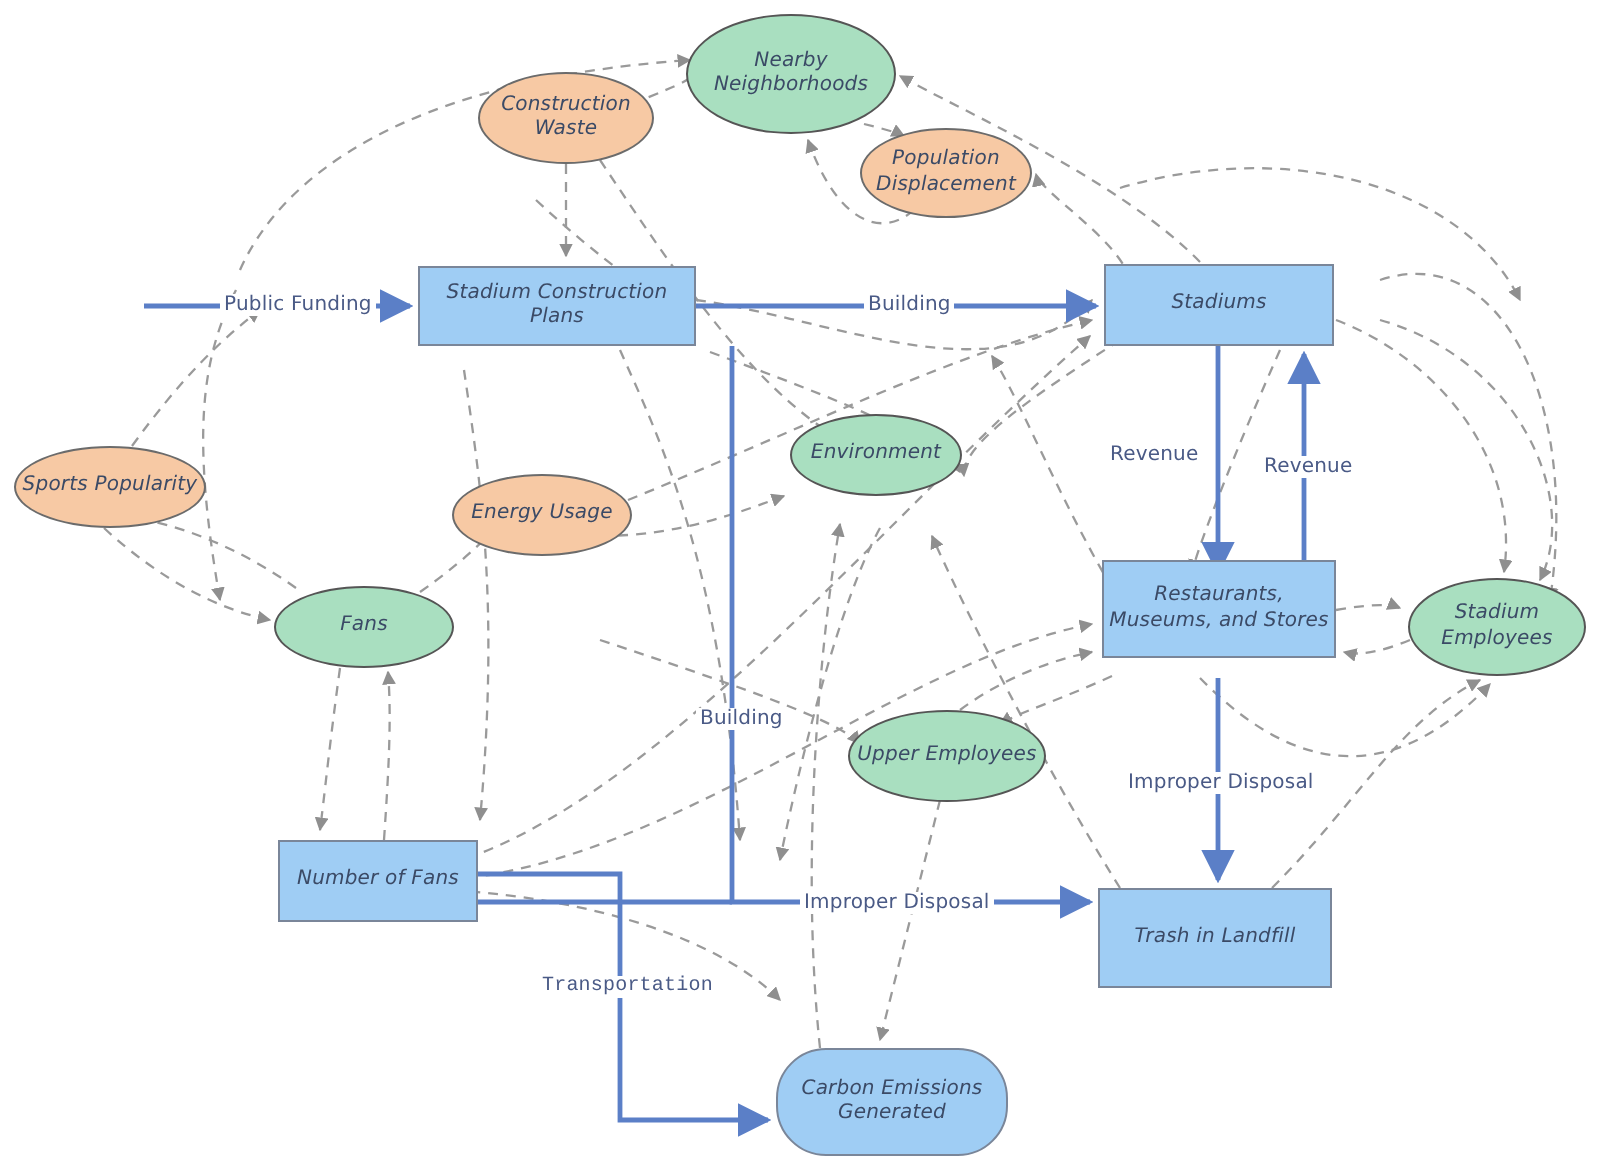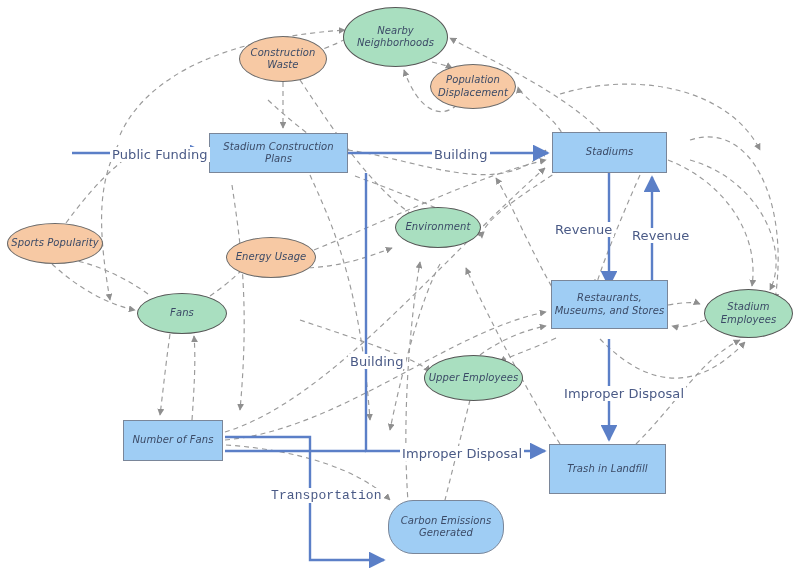--- a/index.html
+++ b/index.html
@@ -49,21 +49,21 @@
     border-radius: 50%;
   }
   .node.ellipse-green {
     background: #a9dfc0;
     border: 1.4px solid #555555;
     border-radius: 50%;
   }
   .edge-label {
     position: absolute;
     color: #4a5a86;
-    font-size: 13px;
+    font-size: 10px;
     background: #ffffff;
     padding: 0 2px;
     white-space: nowrap;
     z-index: 6;
     letter-spacing: 0.1px;
   }
   .node span { display: block; }
 </style>
 </head>
 <body>
@@ -149,25 +149,25 @@
   </div>
 
   <div class="node box" style="left:551px; top:280px; width:117px; height:49px;">
     <span>Restaurants, Museums, and Stores</span>
   </div>
 
   <div class="node box" style="left:549px; top:444px; width:117px; height:50px;">
     <span>Trash in Landfill</span>
   </div>
 
-  <div class="node box" style="left:123px; top:420px; width:100px; height:41px;">
+  <div class="node box" style="left:139px; top:420px; width:100px; height:41px;">
     <span>Number of Fans</span>
   </div>
 
-  <div class="node box" style="left:388px; top:500px; width:116px; height:54px;border-radius:25px;">
+  <div class="node box" style="left:388px; top:524px; width:116px; height:54px;border-radius:25px;">
     <span>Carbon Emissions Generated</span>
   </div>
 
   <div class="node ellipse-orange" style="left:239px; top:36px; width:88px; height:46px;">
     <span>Construction Waste</span>
   </div>
 
   <div class="node ellipse-orange" style="left:430px; top:64px; width:86px; height:45px;">
     <span>Population Displacement</span>
   </div>

